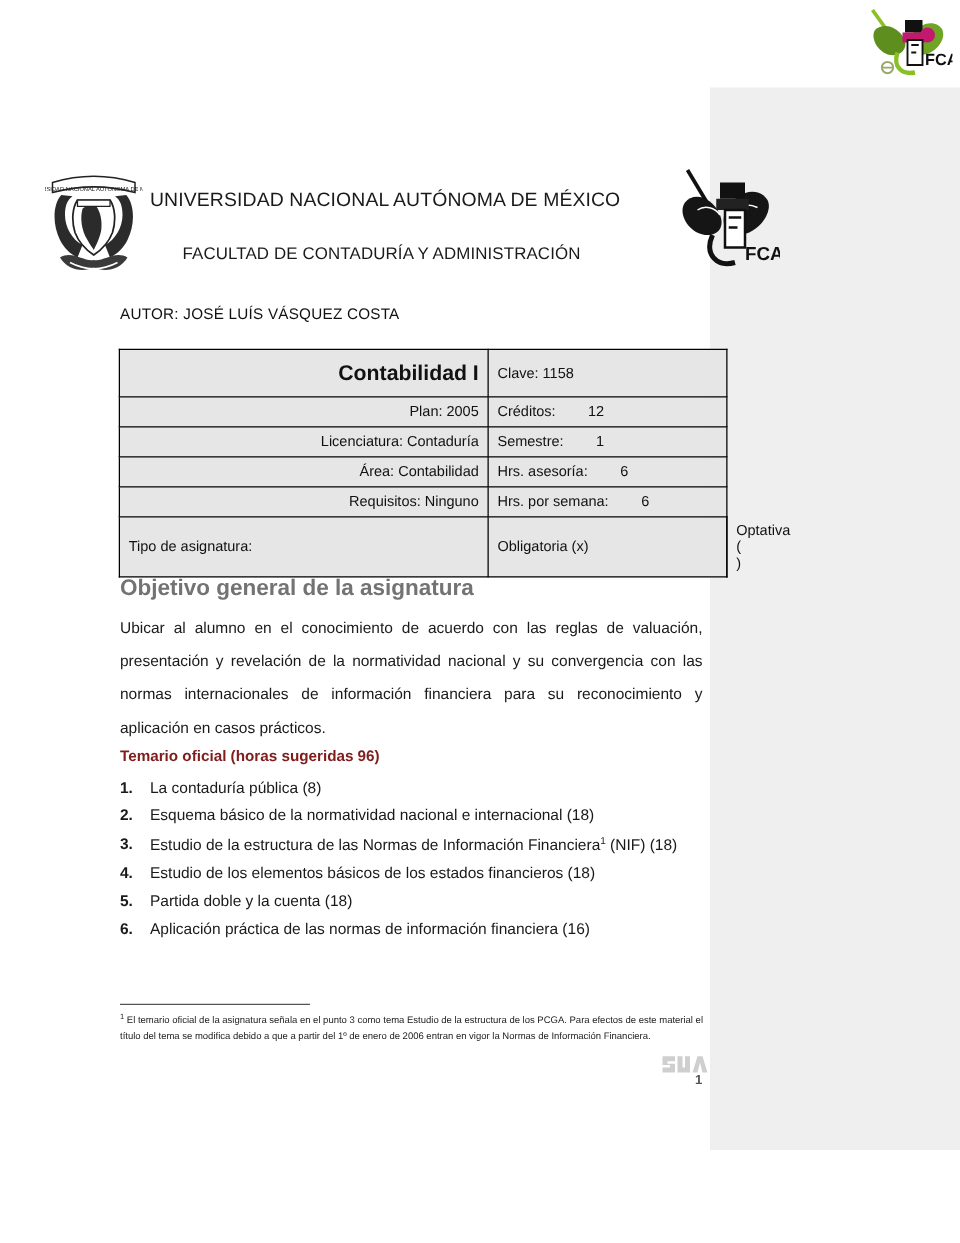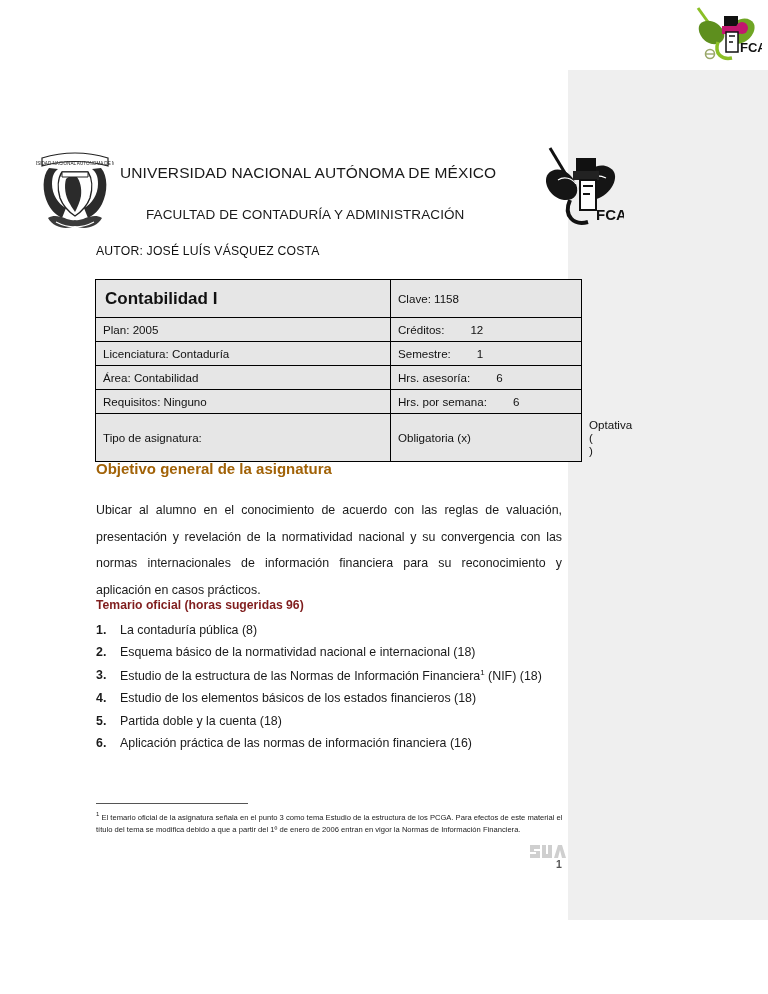--- a/index.html
+++ b/index.html
@@ -27,21 +27,21 @@
   
   .logo-fca-color {
     position: absolute;
     left: 688px; top: 2px;
     width: 74px; height: 62px;
   }
 
   
   .header {
     position: absolute;
-    left: 36px; top: 144px;
+    left: 36px; top: 132px;
     width: 590px; height: 96px;
   }
   .logo-unam {
     position: absolute;
     left: 0; top: 2px;
     width: 78px; height: 88px;
   }
   .logo-fca-bw {
     position: absolute;
     left: 500px; top: 0px;
@@ -90,33 +90,33 @@
     padding: 4px 7px;
     height: 24px;
     vertical-align: middle;
   }
   .course-table td.title-cell {
     font-size: 17px;
     font-weight: bold;
     height: 38px;
     padding-left: 9px;
   }
-  .col-a { width: 295px; }
+  .col-a { width: 295px; text-align: right; }
   .col-b { width: 191px; margin-top: 48px; }
   .sub-a { width: 155px; }
   .sub-b { width: 140px; }
   .pad-val { padding-left: 26px; }
 
   
   .content { position: absolute; left: 96px; top: 460px; width: 466px; }
   .sec-title {
-    font-size: 15px;
-    font-weight: bold;
-    color: #a16207;
-    margin: 0 0 20px 0;
+    font-size: 18px;
+    font-weight: bold;
+    color: #737373;
+    margin: 0 0 8px 0;
   }
   .objective {
     font-size: 12.4px;
     color: #1a1a1a;
     text-align: justify;
     line-height: 2.15;
     margin: 0;
   }
 
   .temario-head {

